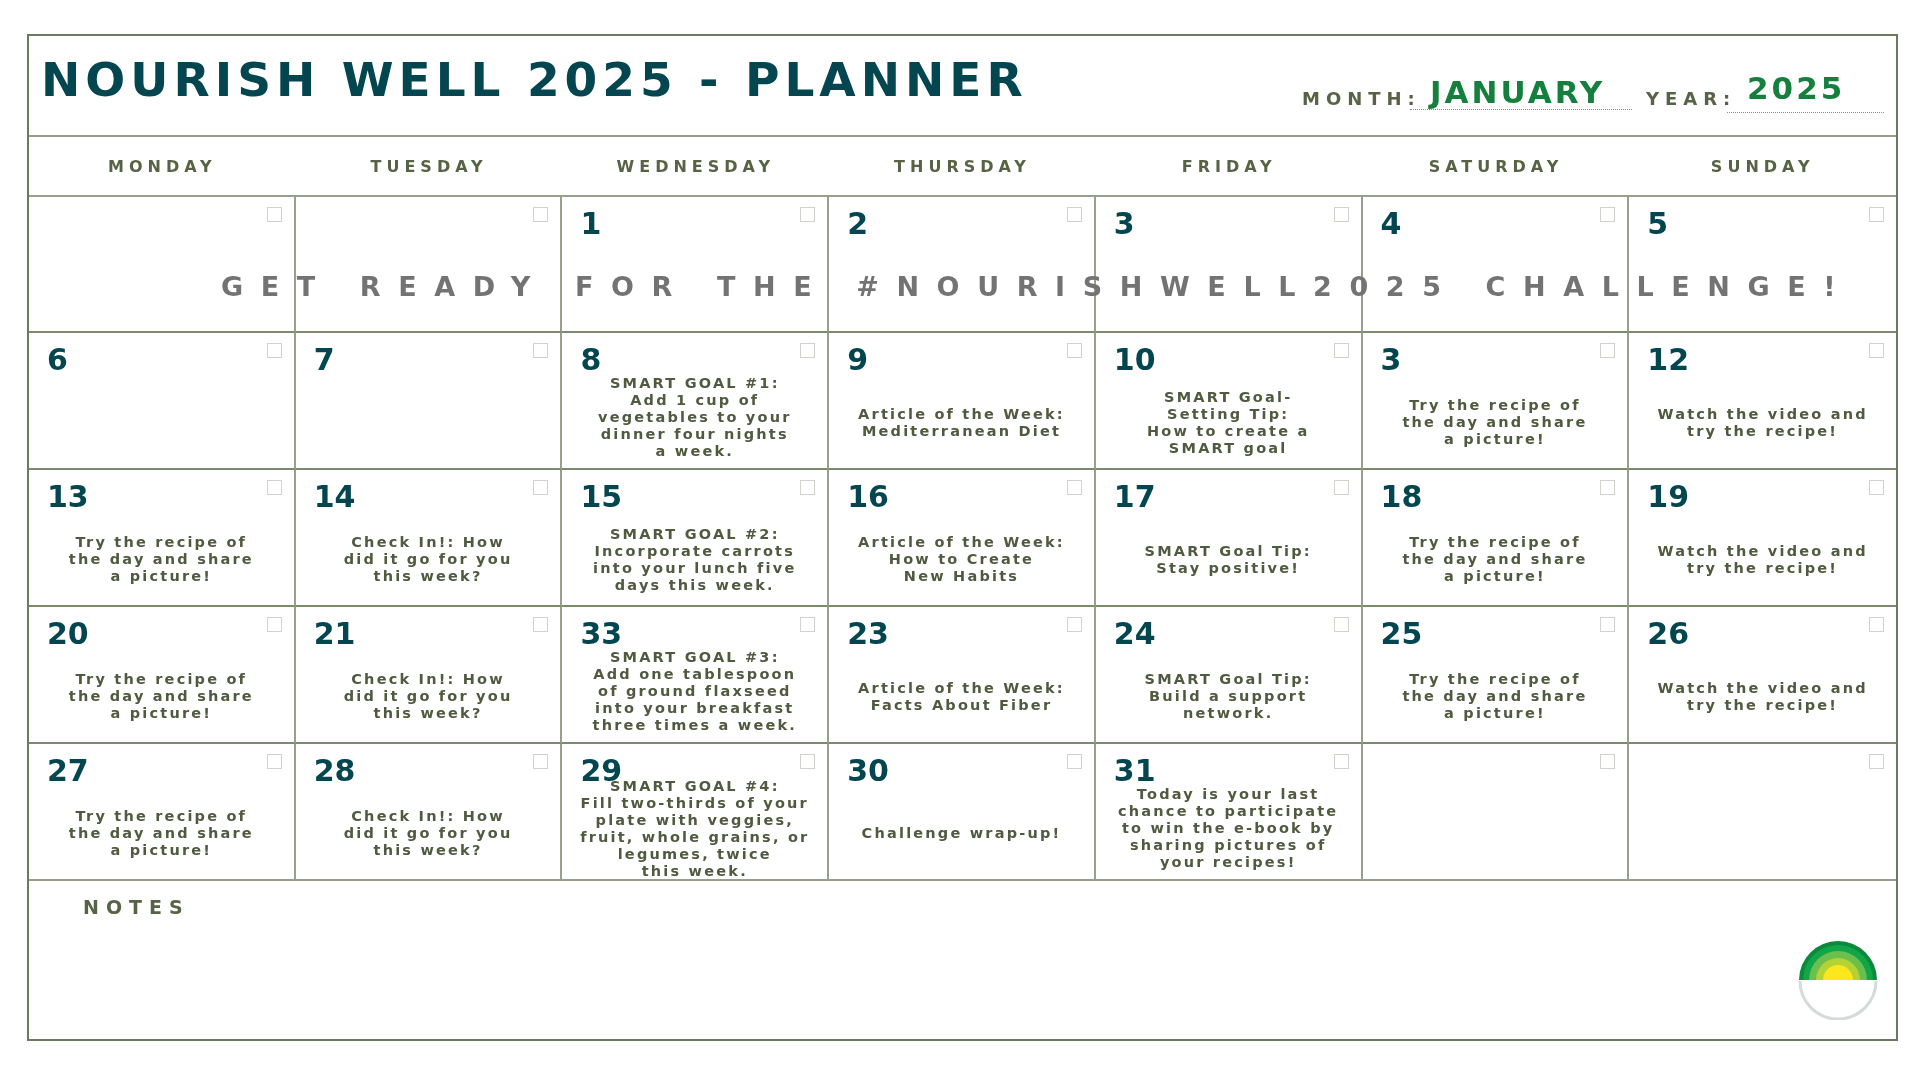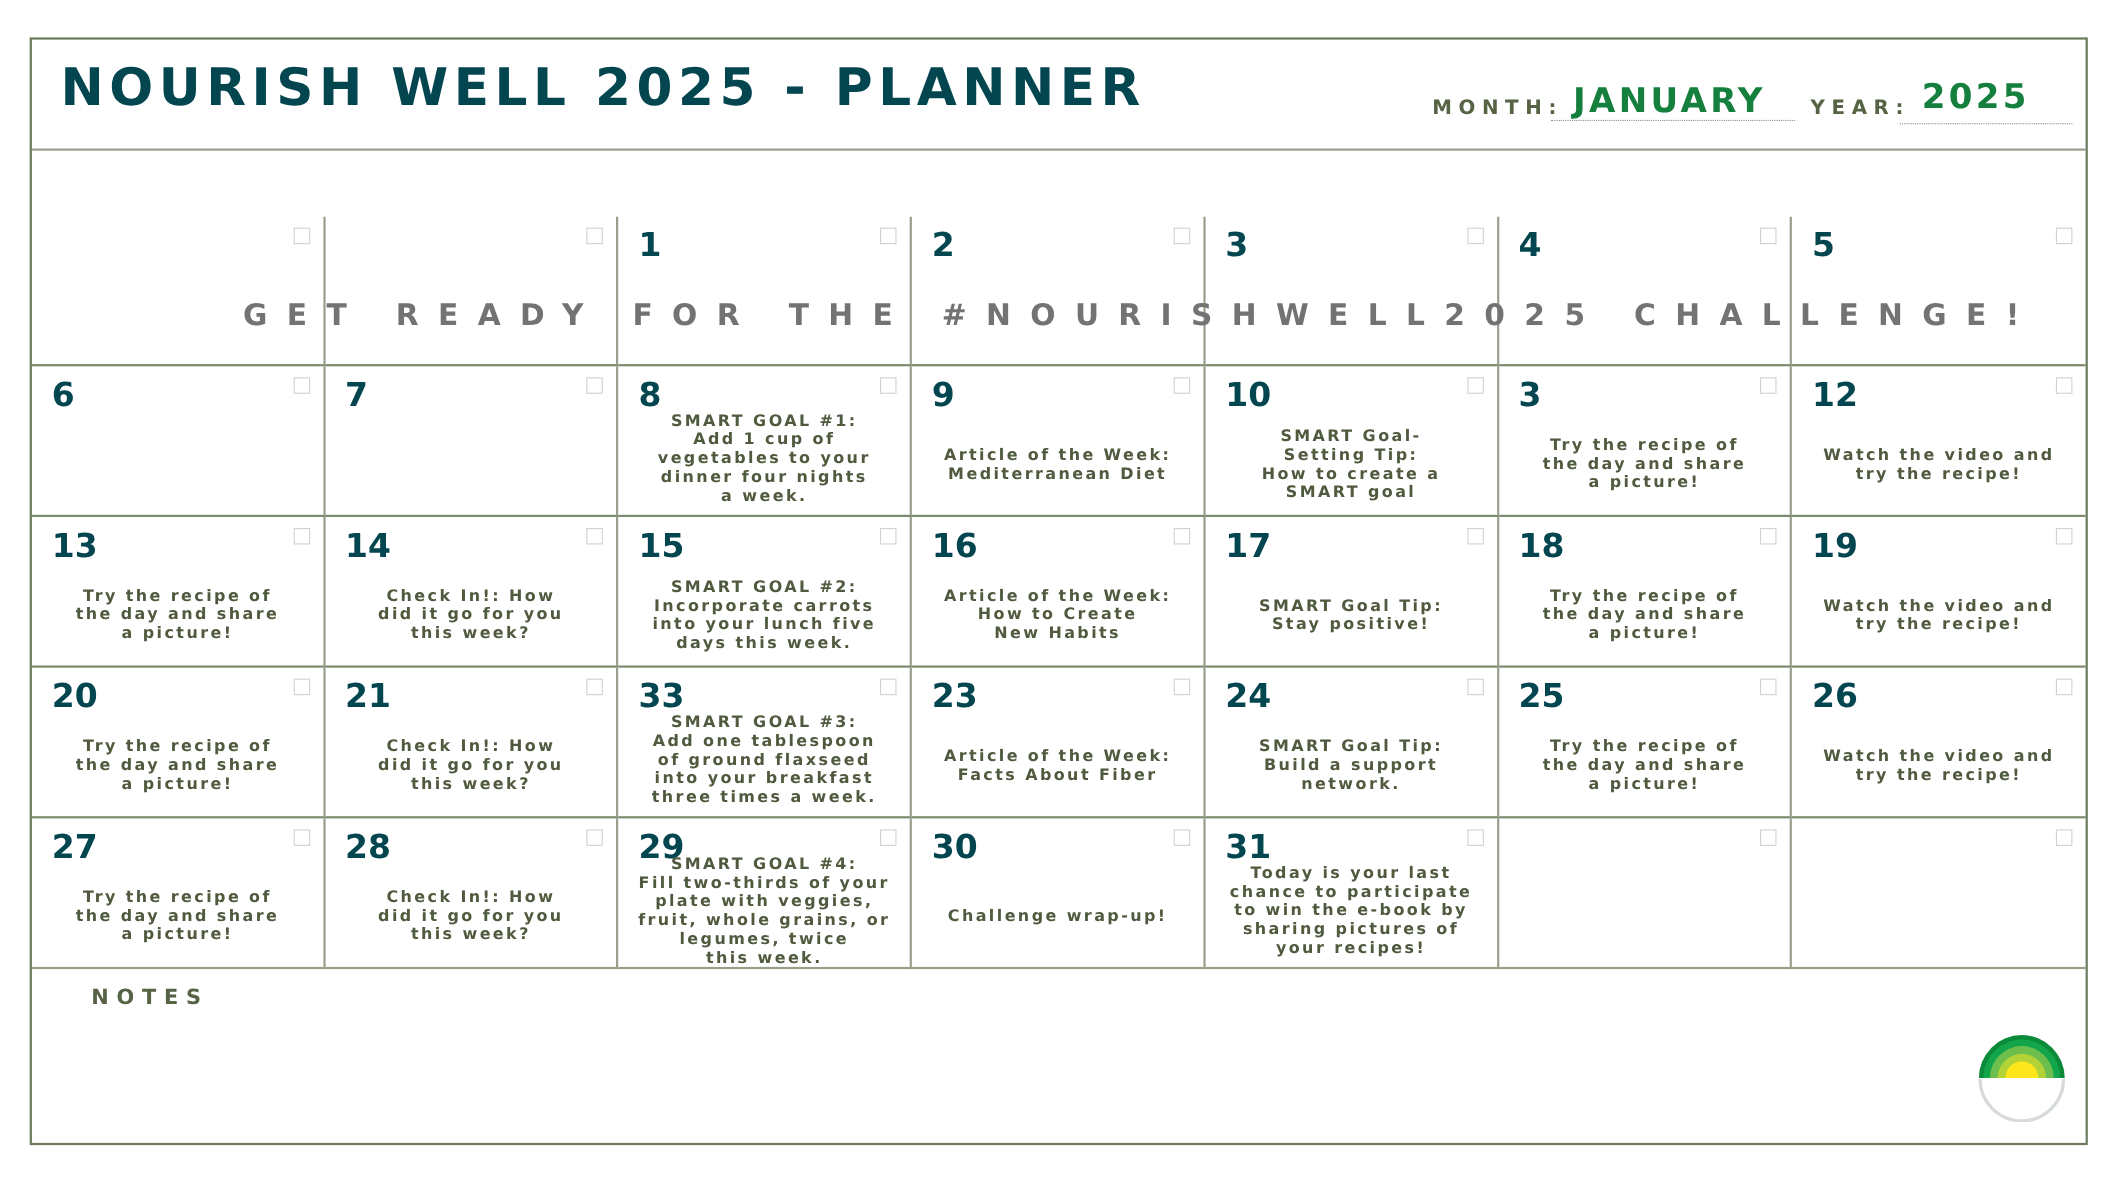--- a/index.html
+++ b/index.html
@@ -10,21 +10,21 @@
       position: absolute; left: 27px; top: 34px; width: 1871px; height: 1007px;
       border: 2px solid #6b7a5e;
     }
 
     
     .title-row {
       position: absolute; left: 0; top: 0; width: 100%; height: 101px;
       border-bottom: 2px solid #98a08c;
     }
     .title {
-      position: absolute; left: 26px; top: 16px;
+      position: absolute; left: 12px; top: 16px;
       font-family: "DejaVu Sans", sans-serif; font-weight: bold;
       font-size: 47px; letter-spacing: 5px; color: #034650;
       white-space: nowrap;
     }
     .meta-label {
       position: absolute; font-family: "DejaVu Sans", sans-serif; font-weight: bold;
       font-size: 18px; letter-spacing: 6px; color: #566344; white-space: nowrap; text-align: center;
     }
     .meta-value {
       position: absolute; font-family: "DejaVu Sans", sans-serif; font-weight: bold;
@@ -112,20 +112,29 @@
 
     <div class="meta-label" style="left:1273px; top:52px;">MONTH:</div>
     <div class="meta-value" style="left:1401px; top:38px;">JANUARY</div>
     <div class="meta-line" style="left:1381px; top:73px; width:222px;"></div>
 
     <div class="meta-label" style="left:1617px; top:52px;">YEAR:</div>
     <div class="meta-value" style="left:1718px; top:34px;">2025</div>
     <div class="meta-line" style="left:1698px; top:76px; width:157px;"></div>
   </div>
 
+  <div class="weekday-row">
+    <div class="weekday">MONDAY</div>
+    <div class="weekday">TUESDAY</div>
+    <div class="weekday">WEDNESDAY</div>
+    <div class="weekday">THURSDAY</div>
+    <div class="weekday">FRIDAY</div>
+    <div class="weekday">SATURDAY</div>
+    <div class="weekday">SUNDAY</div>
+  </div>
 
   <div class="grid" id="calendar-grid">
       <div class="cell">
         <div class="day-num"></div>
         <div class="checkbox"></div>
         <div class="cell-text"></div>
       </div>
       <div class="cell">
         <div class="day-num"></div>
         <div class="checkbox"></div>

